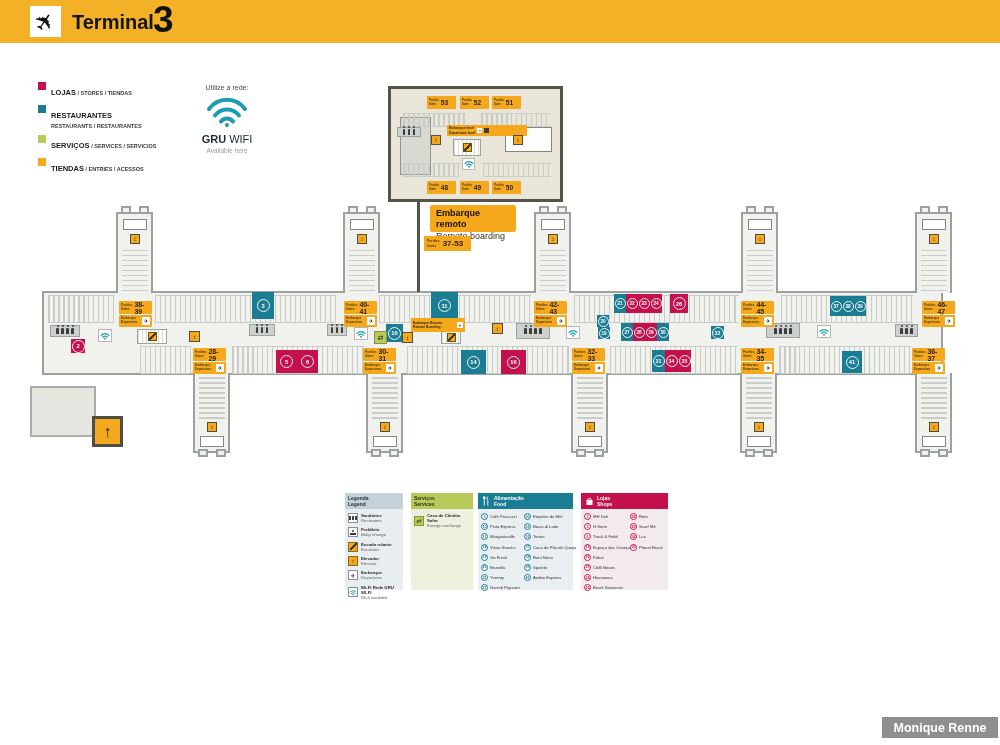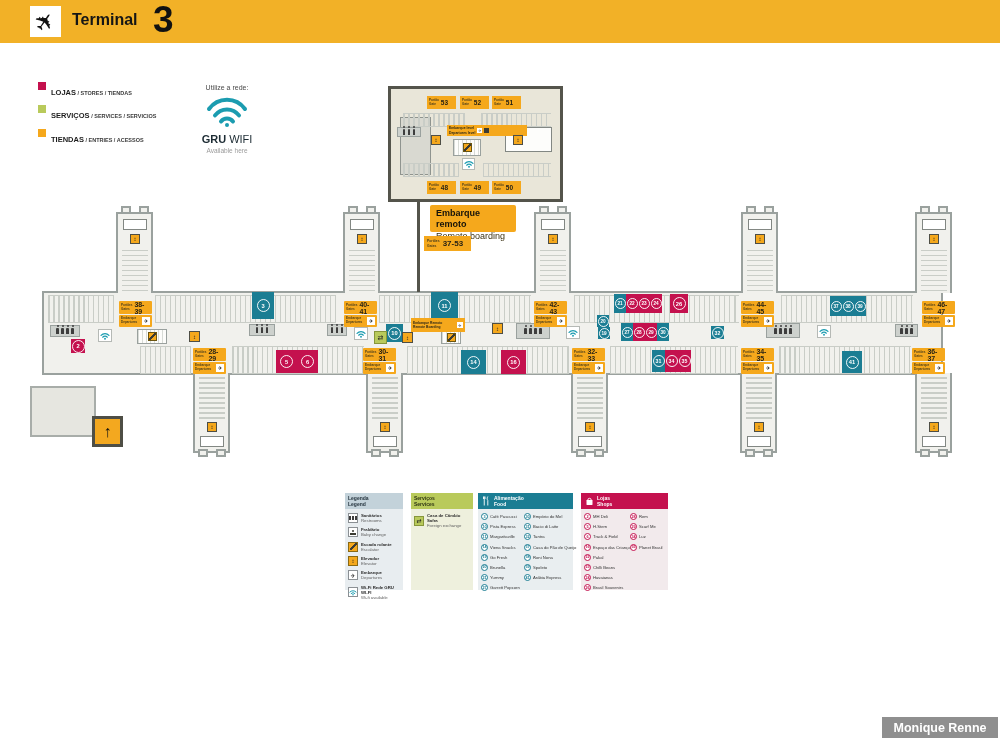--- a/index.html
+++ b/index.html
@@ -3,21 +3,21 @@
 <meta charset="utf-8">
 <style>
   html,body{margin:0;padding:0;background:#fff;}
   .page{position:relative;width:1000px;height:745px;background:#fff;overflow:hidden;
         font-family:"Liberation Sans","DejaVu Sans",sans-serif;color:#222;}
   
   .topbar{position:absolute;left:0;top:0;width:100%;height:43px;background:#f2b127;}
   .plane-chip{position:absolute;left:30px;top:6px;width:31px;height:31px;background:#fff;
               display:flex;align-items:center;justify-content:center;}
   .plane-chip span{font-size:24px;color:#111;transform:rotate(-55deg);line-height:1;}
-  .t-label{position:absolute;left:72px;top:11px;font-size:16px;font-weight:bold;color:#151515;}
+  .t-label{position:absolute;left:72px;top:11px;font-size:20px;font-weight:bold;color:#151515;}
   .t-num{position:absolute;left:153px;top:-1px;font-size:37px;font-weight:bold;color:#111;}
   
   .legend{position:absolute;left:38px;top:81px;width:185px;}
   .lg-row{display:flex;align-items:flex-start;margin-bottom:5px;line-height:1.15;}
   .lg-sq{width:8px;height:8px;margin-right:5px;flex:0 0 auto;margin-top:1px;}
   .lg-lab{font-size:7.5px;font-weight:bold;color:#1c1c1c;}
   .lg-inline{font-size:5.5px;font-weight:bold;color:#3a3a3a;}
   .lg-below{font-size:5.5px;font-weight:bold;color:#3a3a3a;}
   
   .wifi-promo{position:absolute;left:181px;top:84px;width:92px;text-align:center;}
@@ -153,20 +153,27 @@
   </div>
 
   <div class="legend" id="legend">
       <div class="lg-row">
         <div class="lg-sq" style="background: rgb(196, 17, 78);"></div>
         <div>
           <div><span class="lg-lab">LOJAS</span><span class="lg-inline"> / STORES / TIENDAS</span></div>
         </div>
       </div>
       <div class="lg-row">
+        <div class="lg-sq" style="background: rgb(27, 125, 147);"></div>
+        <div>
+          <div><span class="lg-lab">RESTAURANTES</span><span class="lg-inline"></span></div>
+          <div class="lg-below">RESTAURANTS / RESTAURANTES</div>
+        </div>
+      </div>
+      <div class="lg-row">
         <div class="lg-sq" style="background: rgb(185, 202, 91);"></div>
         <div>
           <div><span class="lg-lab">SERVIÇOS</span><span class="lg-inline"> / SERVICES / SERVICIOS</span></div>
         </div>
       </div>
       <div class="lg-row">
         <div class="lg-sq" style="background: rgb(245, 168, 28);"></div>
         <div>
           <div><span class="lg-lab">TIENDAS</span><span class="lg-inline"> / ENTRIES / ACESSOS</span></div>
         </div>

